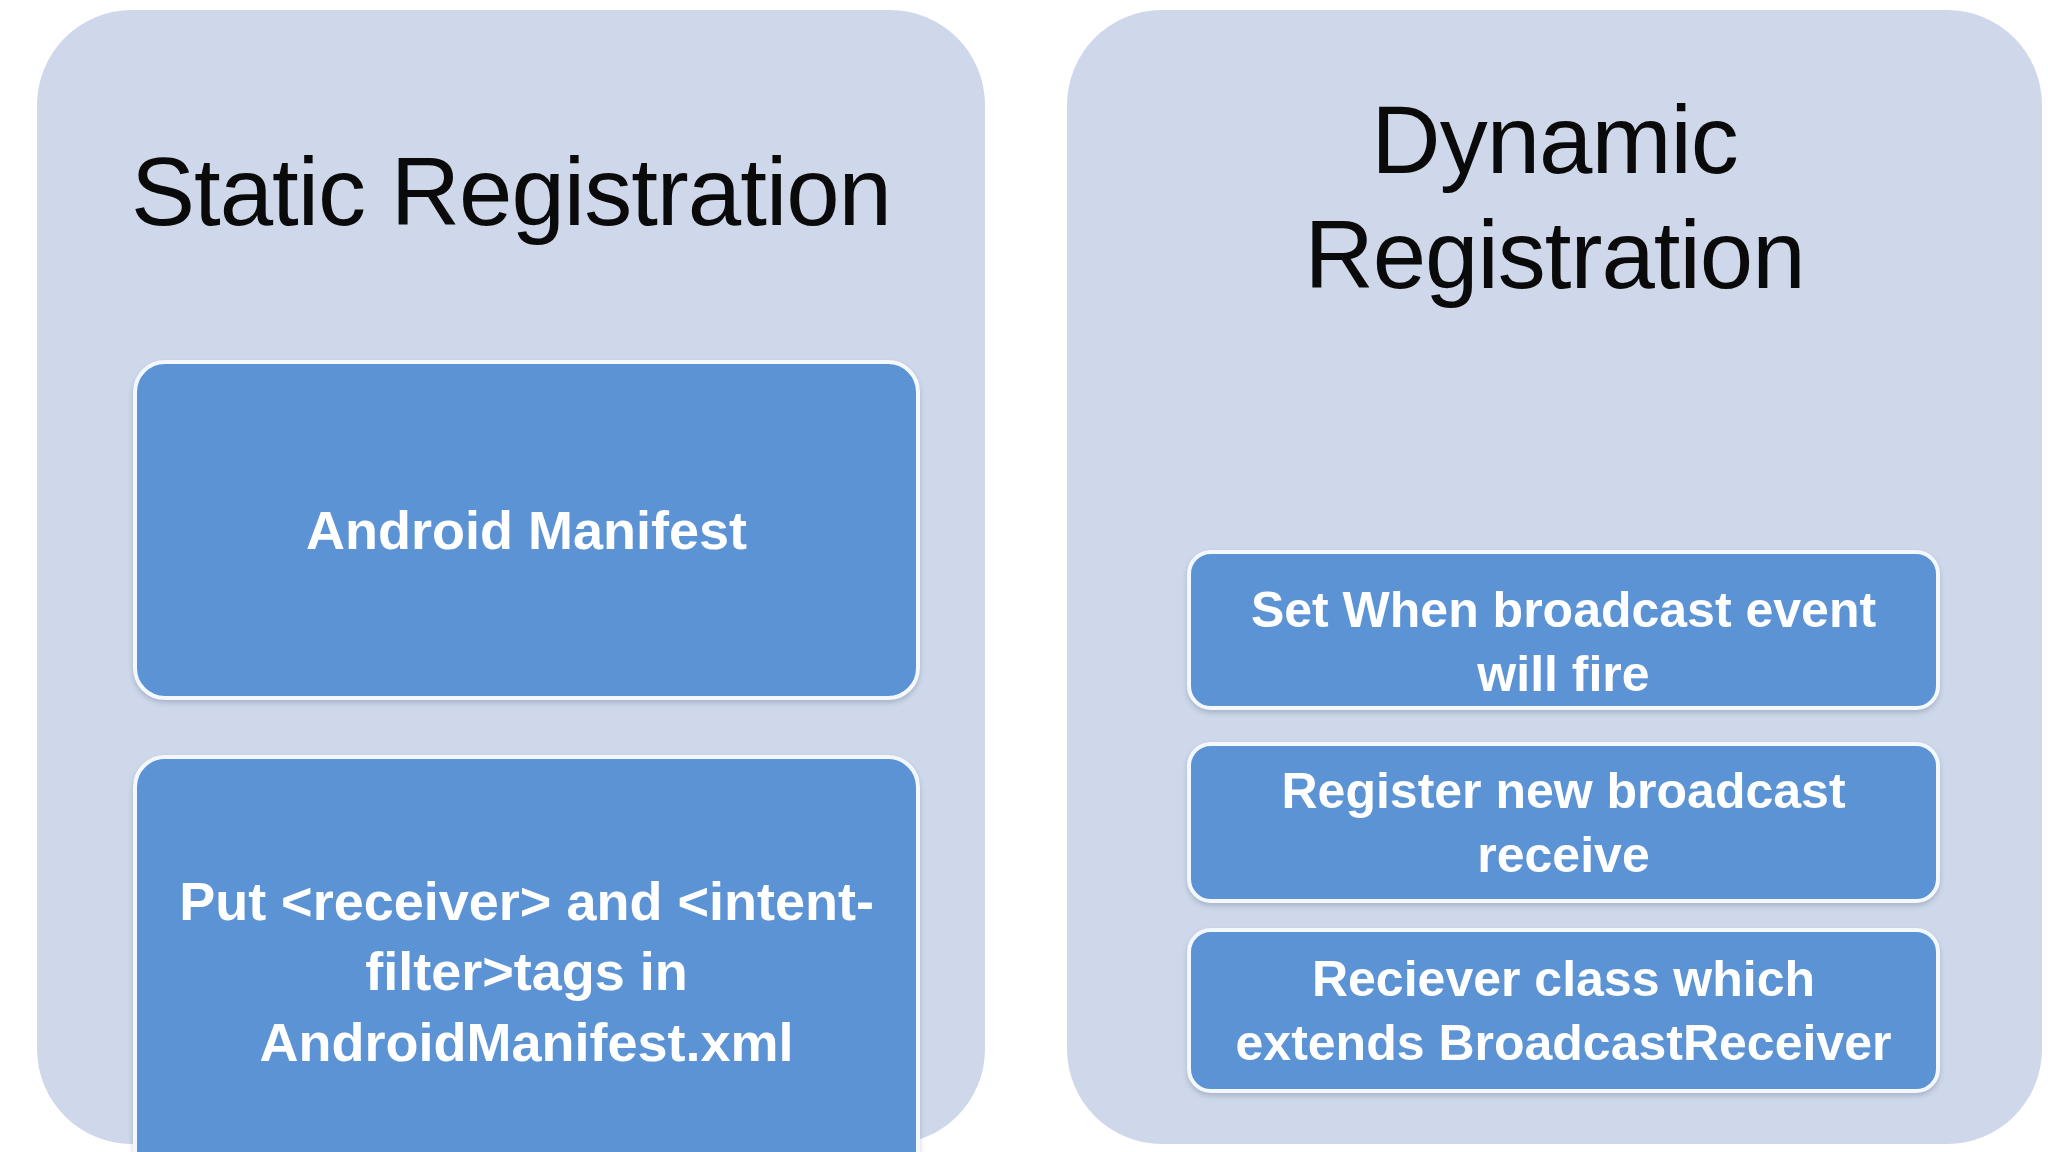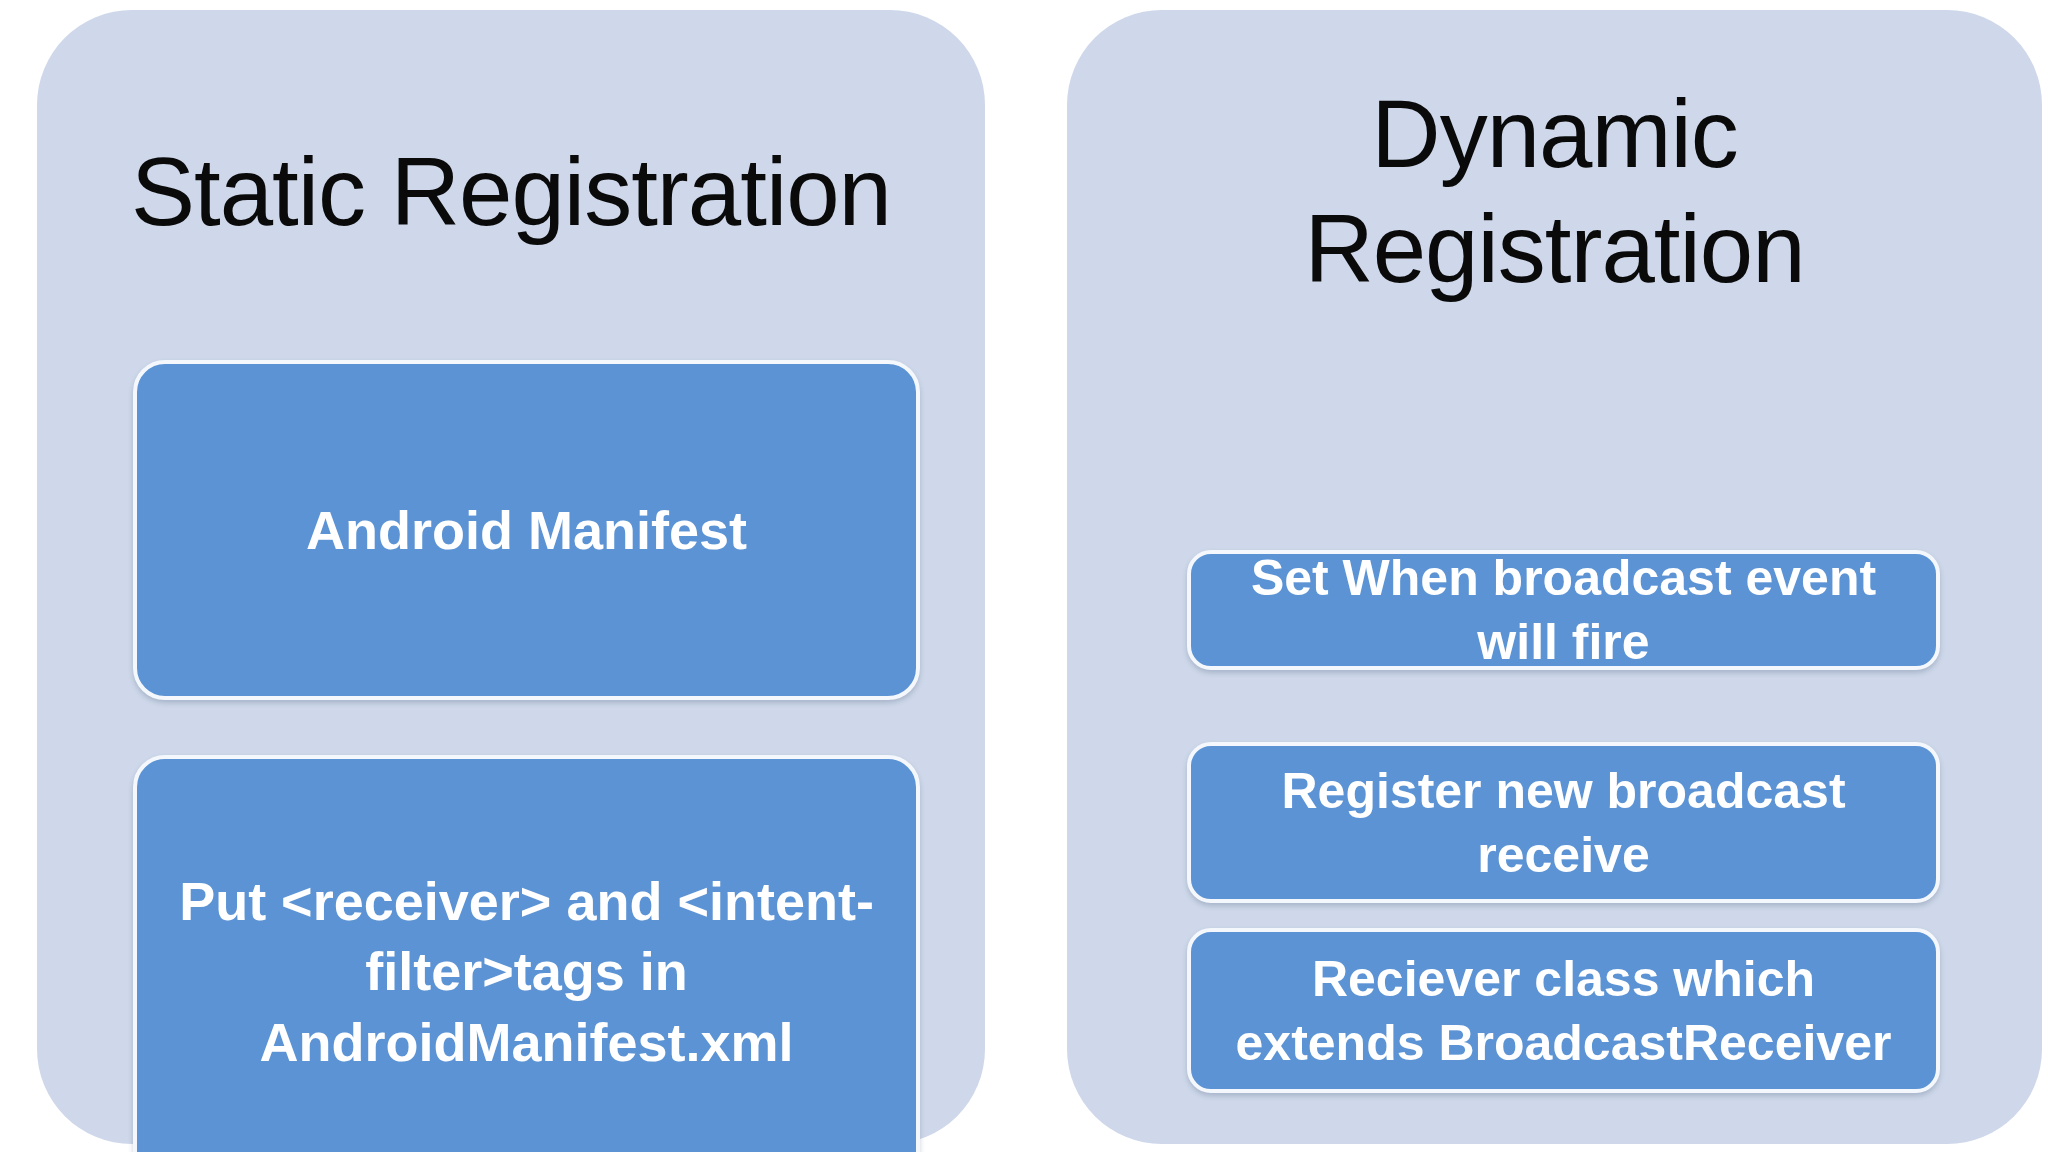--- a/index.html
+++ b/index.html
@@ -27,21 +27,21 @@
     width: 100%;
     text-align: center;
     color: #0a0a0a;
     font-weight: 400;
     font-size: 96px;
     line-height: 1.2;
     white-space: pre-line;
     letter-spacing: -1px;
   }
   .panel-static  .panel-title { top: 116px; margin-top: 8px; }
-  .panel-dynamic .panel-title { top: 66px; }
+  .panel-dynamic .panel-title { top: 72px; }
   .node {
     position: absolute;
     background: #5b93d4;
     border: 4px solid #f4f8fc;
     border-radius: 28px;
     box-shadow: 0 3px 5px rgba(60, 80, 110, 0.25);
     display: flex;
     align-items: center;
     justify-content: center;
     text-align: center;
@@ -60,21 +60,21 @@
     left: 120px;
     width: 753px;
     font-size: 50px;
     font-weight: 700;
     line-height: 1.28;
     border-radius: 24px;
   }
   .node-android-manifest        { top: 350px; height: 340px; }
   .node-manifest-tags           { top: 745px; height: 433px; }
   .node-create-receiver         { top: 350px; height: 163px; }
-  .node-set-broadcast-event     { top: 540px; height: 120px; }
+  .node-set-broadcast-event     { top: 540px; height: 160px; align-items: flex-end; }
   .node-register-broadcast      { top: 732px; height: 161px; }
   .node-receiver-class          { top: 918px; height: 165px; }
 </style>
 </head>
 <body>
 
 <div class="canvas">
 
   <section class="panel panel-static">
     <h1 class="panel-title">Static Registration</h1>

